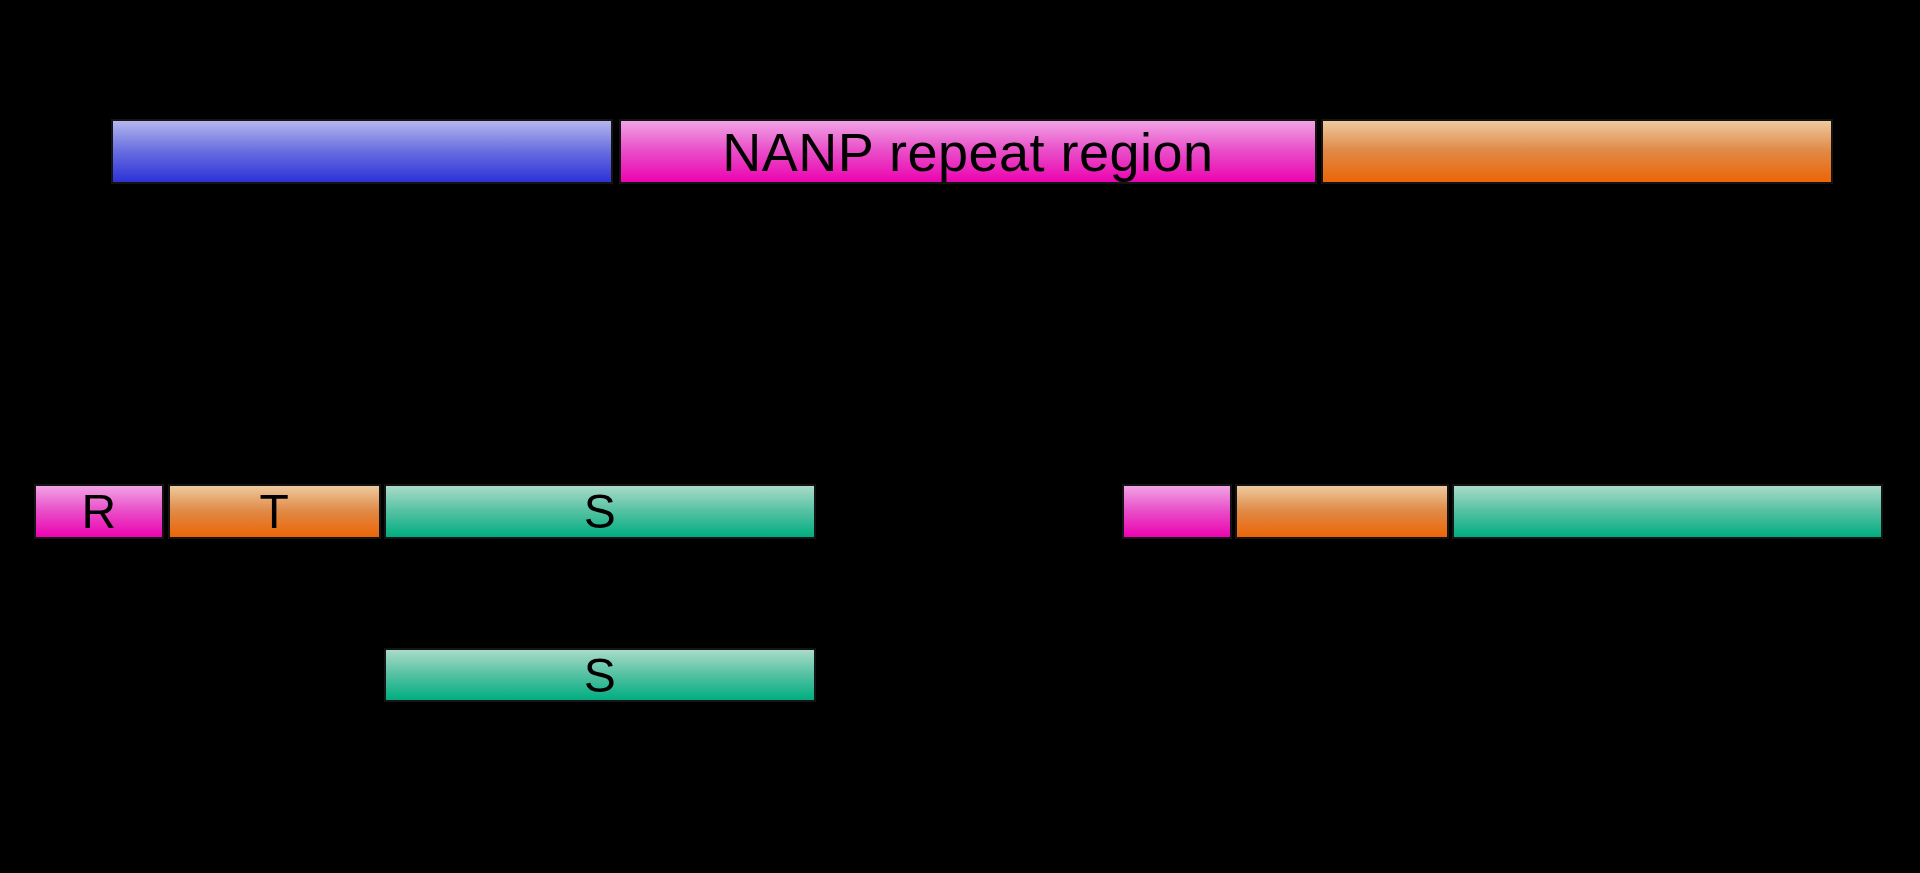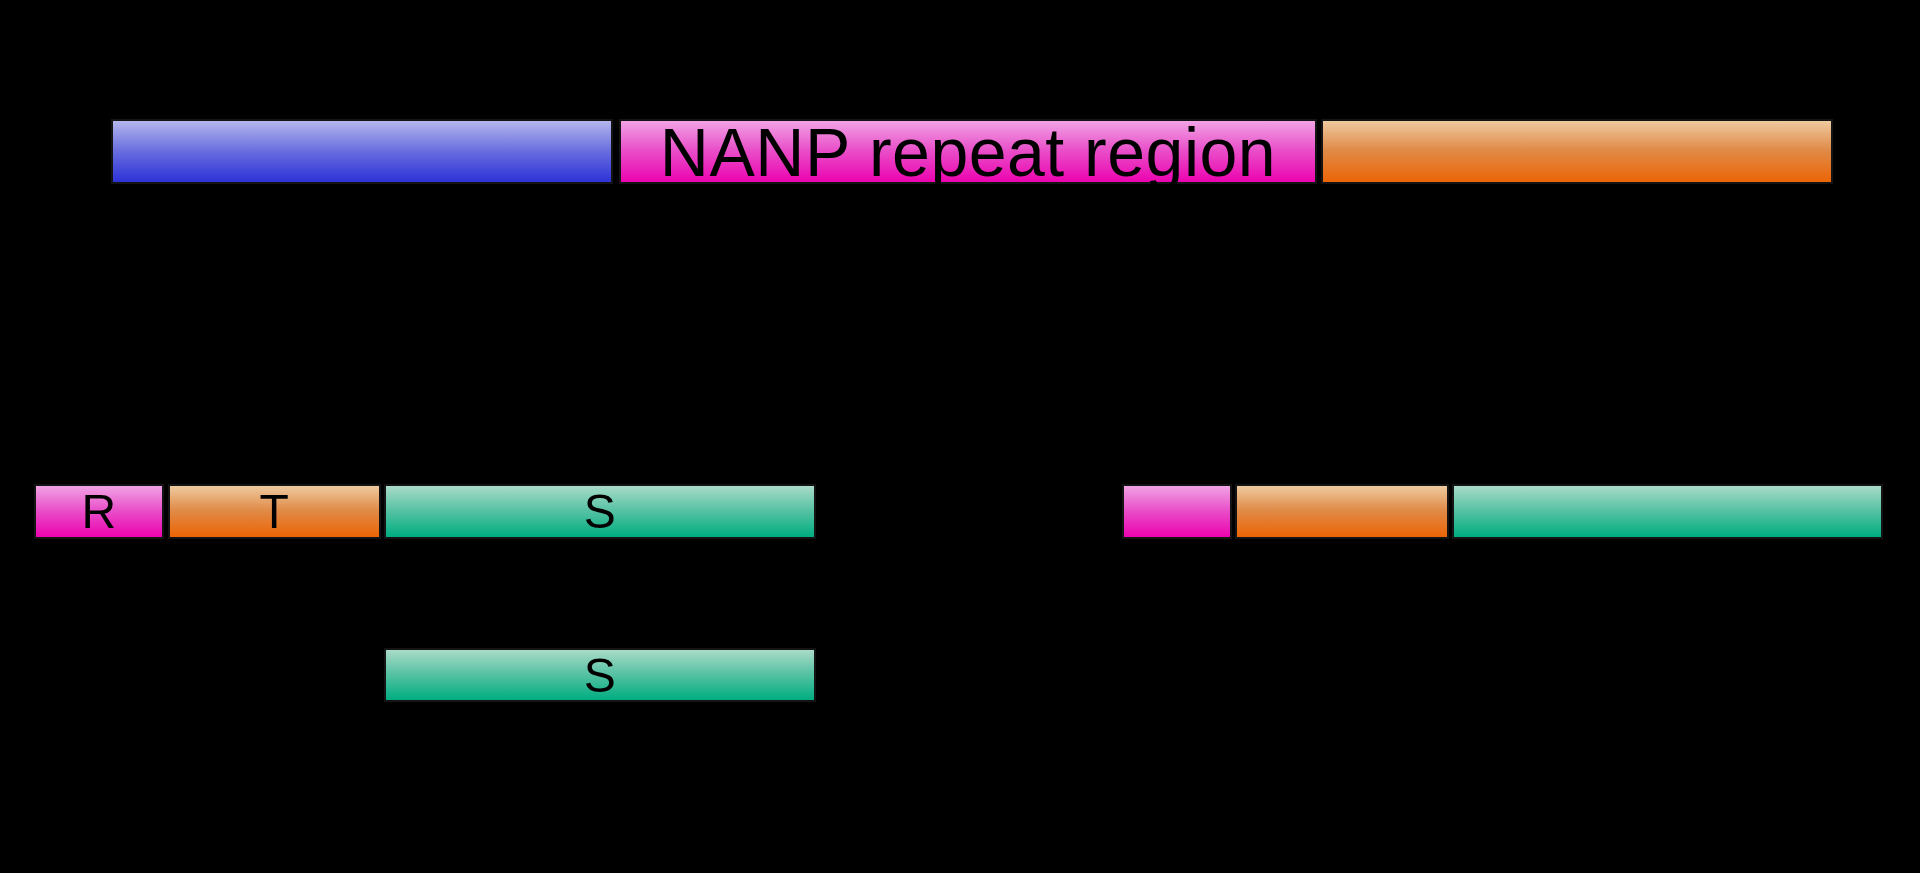--- a/index.html
+++ b/index.html
@@ -21,21 +21,21 @@
     border: 2px solid #141414;
     display: flex;
     align-items: center;
     justify-content: center;
     color: #000;
     font-family: "Liberation Sans", sans-serif;
     font-weight: 400;
     letter-spacing: 0.5px;
   }
   
-  .top-bar-seg        { top: 119px; height: 65px; font-size: 68px; }
+  .top-bar-seg        { top: 119px; height: 65px; font-size: 54px; }
   .seg-blue-top       { left: 111px;  width: 502px; }
   .seg-nanp           { left: 619px;  width: 698px; }
   .seg-orange-top     { left: 1321px; width: 512px; }
   
   .left-seg           { top: 484px; height: 55px; font-size: 48px; }
   .seg-r              { left: 34px;  width: 130px; }
   .seg-t              { left: 168px; width: 213px; }
   .seg-s              { left: 384px; width: 432px; }
   
   .right-seg          { top: 484px; height: 55px; font-size: 48px; }

